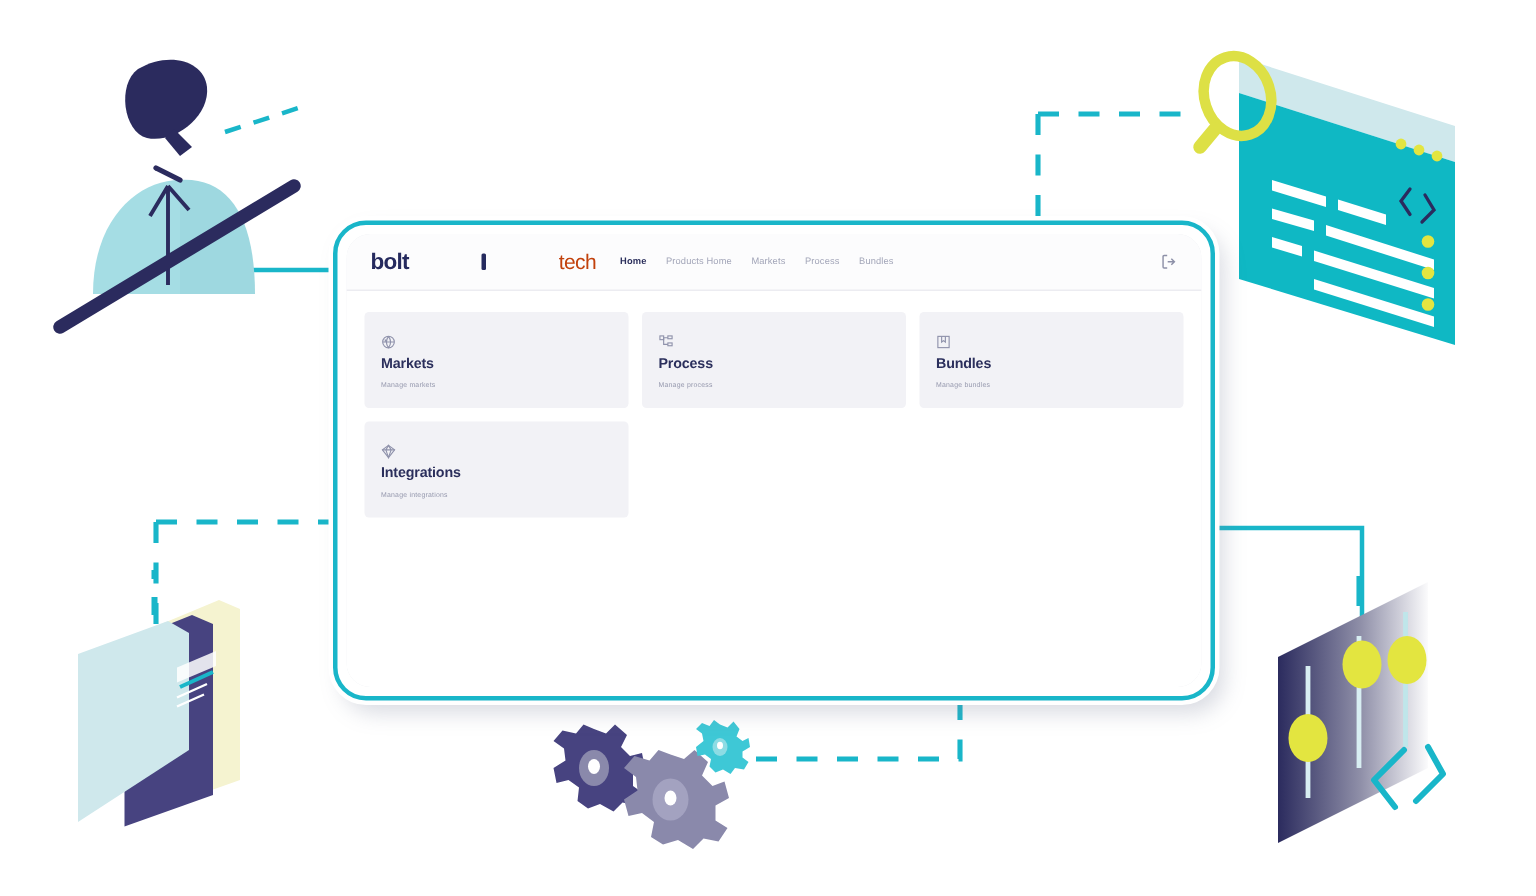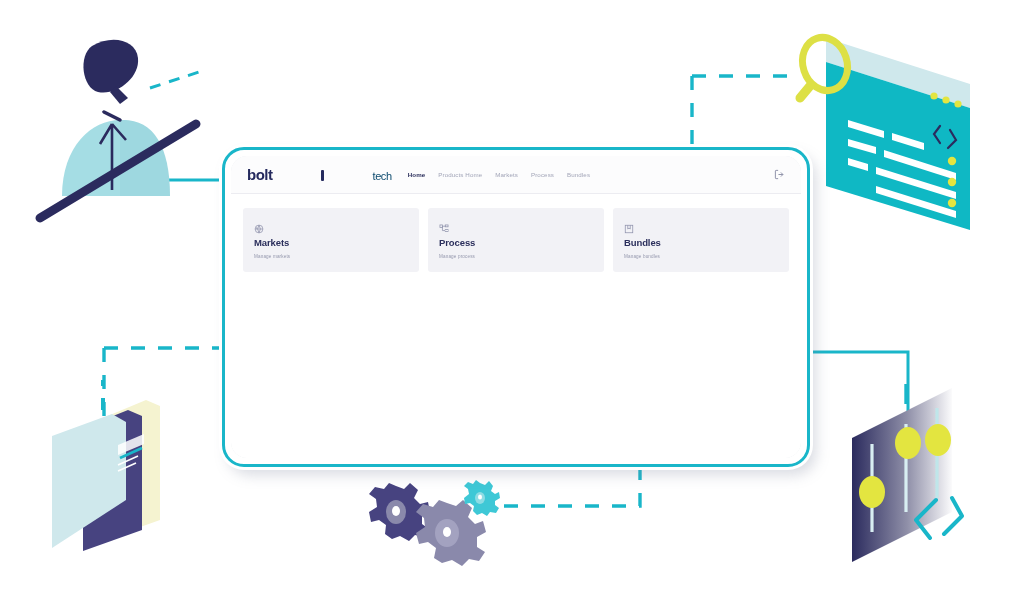--- a/index.html
+++ b/index.html
@@ -30,21 +30,21 @@
   .topbar{
     height:38px; display:flex; align-items:center; padding:0 16px;
     background:#fcfcfd; border-bottom:1px solid #ececf1;
   }
   .logo{ display:flex; align-items:baseline; margin-right:16px; letter-spacing:-.4px;gap:48px;}
   .logo-bolt{ font-size:15px; font-weight:bold; color:#252a5e; letter-spacing:-.5px;}
   .logo-dot{
     display:inline-block; width:3px; height:11px; background:#252a5e;
     margin:0 .5px; position:relative; top:1px; border-radius:1px;
   }
-  .logo-tech{ font-size:11px; font-weight:400; color:#0c4a6e; letter-spacing:-.4px;}
+  .logo-tech{ font-size:14px; font-weight:400; color:#c2410c; letter-spacing:-.4px;}
   .nav{ display:flex; align-items:center; gap:13px; }
   .nav-item{ font-size:6.2px; color:#a2a5b8; white-space:nowrap; cursor:pointer; letter-spacing:.1px;}
   .nav-item.active{ color:#2b2f5c; font-weight:bold; }
   .logout-icon{ margin-left:auto; width:11px; height:11px; color:#8d90a8; cursor:pointer; display:flex;}
 
   .content{ padding:14px 12px; background:#fff; height:100%; }
   .grid{ display:grid; grid-template-columns: repeat(3, 1fr); gap:9px; }
   .card{
     background:#f2f2f6; border-radius:3px; padding:12px 11px 13px 11px;
     min-height:62px; cursor:pointer;
@@ -232,20 +232,30 @@
                   <path d="M6 2v6l2-1.5L10 8V2"></path>
               </svg>
             </span>
             <div class="card-title">Bundles</div>
             <div class="card-sub">Manage bundles</div>
           </div>
 
 
 
 
+          <div class="card">
+            <span class="card-icon">
+              <svg viewBox="0 0 16 16" fill="none" stroke="currentColor" stroke-width="1.2">
+                <path d="M8 1.5 L14.5 6.3 L8 14.5 L1.5 6.3 Z"></path>
+                  <path d="M1.5 6.3h13M8 1.5 L5.2 6.3 L8 14.5 L10.8 6.3 Z"></path>
+              </svg>
+            </span>
+            <div class="card-title">Integrations</div>
+            <div class="card-sub">Manage integrations</div>
+          </div>
 
           <div class="card empty"></div>
           <div class="card empty"></div>
         </div>
       </div>
     </div>
   </div>
 </div>
 
 </body></html>

